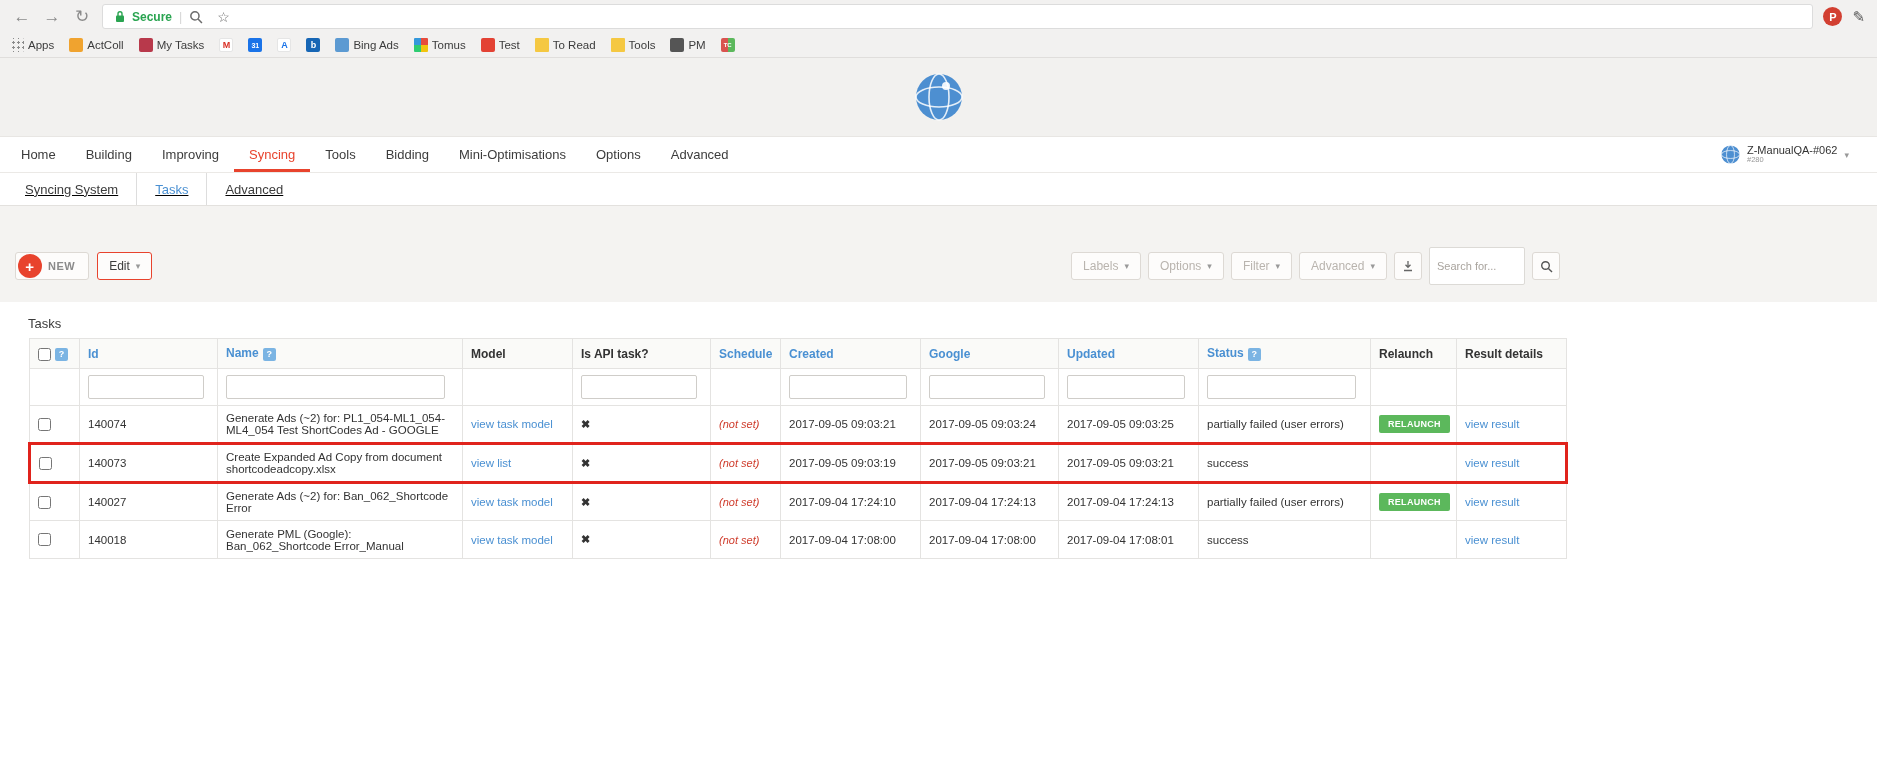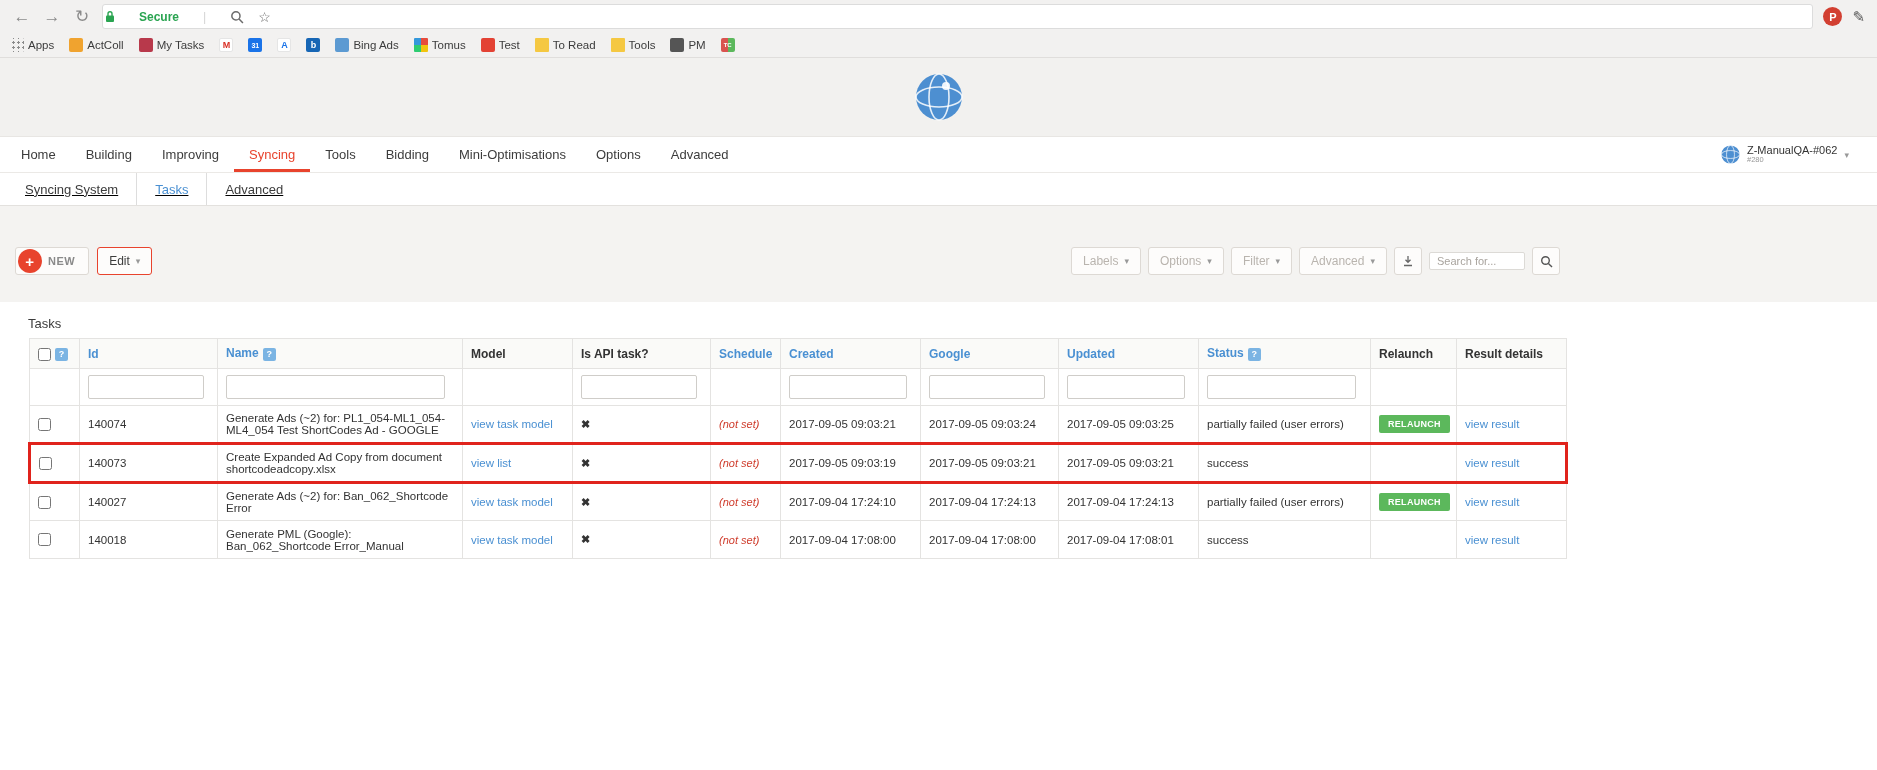--- a/index.html
+++ b/index.html
@@ -2,21 +2,21 @@
 <html><head>
 <meta charset="utf-8">
 <style>
   * { margin:0; padding:0; box-sizing:border-box; }
   html,body { width:1877px; height:770px; font-family:"Liberation Sans", sans-serif; background:#fff; overflow:hidden; }
   a { text-decoration:none; cursor:pointer; }
 
   
   .chrome-toolbar { height:33px; background:#f2f1f0; display:flex; align-items:center; padding:0 12px; gap:10px; }
   .nav-ico { color:#8b8b8b; font-size:17px; width:20px; text-align:center; cursor:pointer; line-height:1; }
-  .addr { flex:1; height:25px; background:#fff; border:1px solid #dcdcdc; border-radius:3px; display:flex; align-items:center; padding:0 2px; font-size:12.5px; gap:24px; }
+  .addr { flex:1; height:25px; background:#fff; border:1px solid #dcdcdc; border-radius:3px; display:flex; align-items:center; padding:0 12px; font-size:12.5px; gap:7px; }
   .secure { color:#2aa451; font-weight:bold; font-size:12px; }
   .addr-sep { color:#d5d5d5; }
   .url { color:#3c3c3c; flex:1; }
   .addr-icons { display:flex; gap:14px; align-items:center; }
   .ext-p { width:19px; height:19px; border-radius:50%; background:#d23f31; color:#fff; font-size:11px; font-weight:bold; display:flex; align-items:center; justify-content:center; cursor:pointer; }
   .pencil { color:#555; font-size:15px; cursor:pointer; }
 
   
   .bookmarks { height:25px; background:#f2f1f0; border-bottom:1px solid #e0dedc; display:flex; align-items:center; gap:15px; padding:0 10px; font-size:11.5px; color:#3c3c3c; }
   .bm { display:flex; align-items:center; gap:4px; cursor:pointer; }
@@ -60,21 +60,21 @@
   
   .band { background:#f4f3f1; height:96px; padding:41px 0 0 15px; }
   .toolbar { display:flex; align-items:center; width:1545px; }
   .btn { border:1px solid #ddd9d4; background:#fdfcfb; border-radius:3px; height:28px; font-size:12px; display:inline-flex; align-items:center; gap:6px; padding:0 11px; color:#555; cursor:pointer; font-family:inherit; }
   .btn-new { padding:0 13px 0 2px; color:#8a8a8a; font-weight:bold; font-size:11px; letter-spacing:.5px; }
   .plus-circle { width:24px; height:24px; border-radius:50%; background:#e8432d; color:#fff; font-size:15px; font-weight:bold; display:flex; align-items:center; justify-content:center; }
   .btn-edit { border-color:#e8432d; margin-left:8px; color:#3c3c3c; }
   .toolbar-right { margin-left:auto; display:flex; align-items:center; gap:7px; }
   .btn-disabled { color:#b9b4ae; }
   .btn-icon { width:28px; justify-content:center; padding:0; }
-  .search-box { height:18px; border:1px solid #dcdad6; border-radius:2px; width:96px; padding:0 7px; font-size:11px; color:#444; background:#fff; font-family:inherit; }
+  .search-box { height:38px; border:1px solid #dcdad6; border-radius:2px; width:96px; padding:0 7px; font-size:11px; color:#444; background:#fff; font-family:inherit; }
   .search-box::placeholder { color:#a9a49e; }
 
   
   .content { background:#fff; padding:14px 0 0 28px; height:470px; }
   .tasks-title { font-size:13px; color:#3c3c3c; margin-bottom:7px; }
   .summary { font-size:12.5px; color:#3c3c3c; margin-bottom:9px; }
   .summary b { font-weight:bold; }
   table.grid { border-collapse:collapse; width:1537px; table-layout:fixed; font-size:11.5px; color:#333; }
   .grid th, .grid td { border:1px solid #e4e3e1; padding:6px 8px; text-align:left; vertical-align:middle; overflow:hidden; }
   .grid thead th { background:#fafaf8; font-weight:bold; color:#333; height:30px; font-size:12px; }

